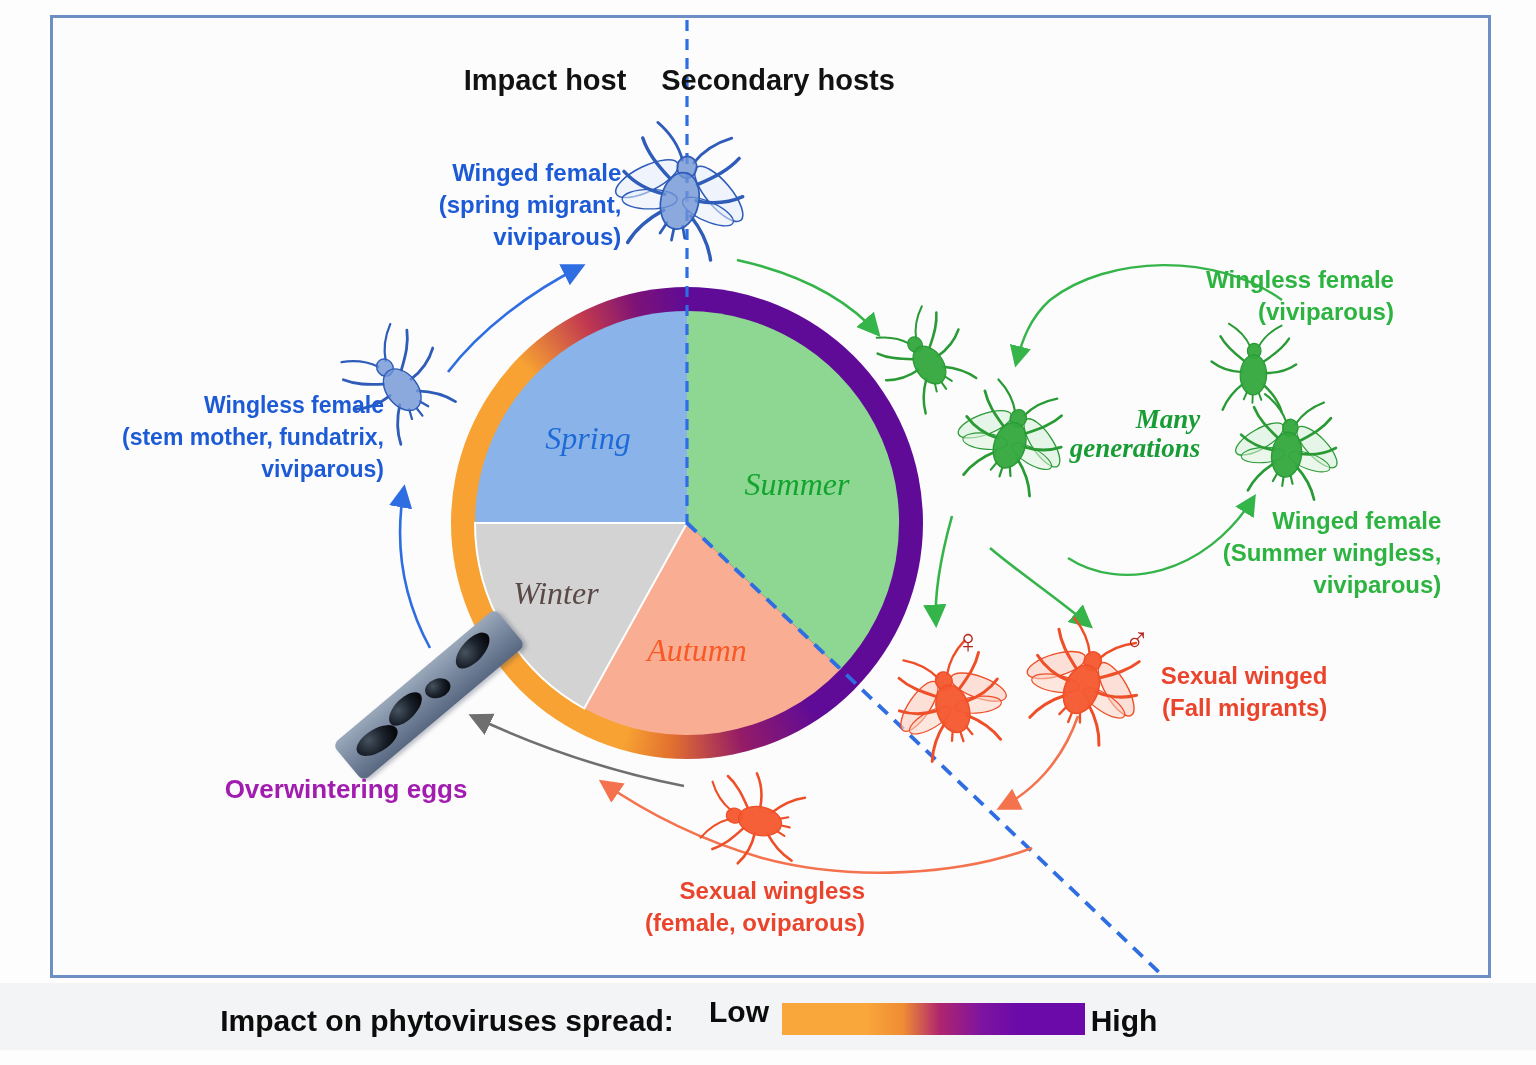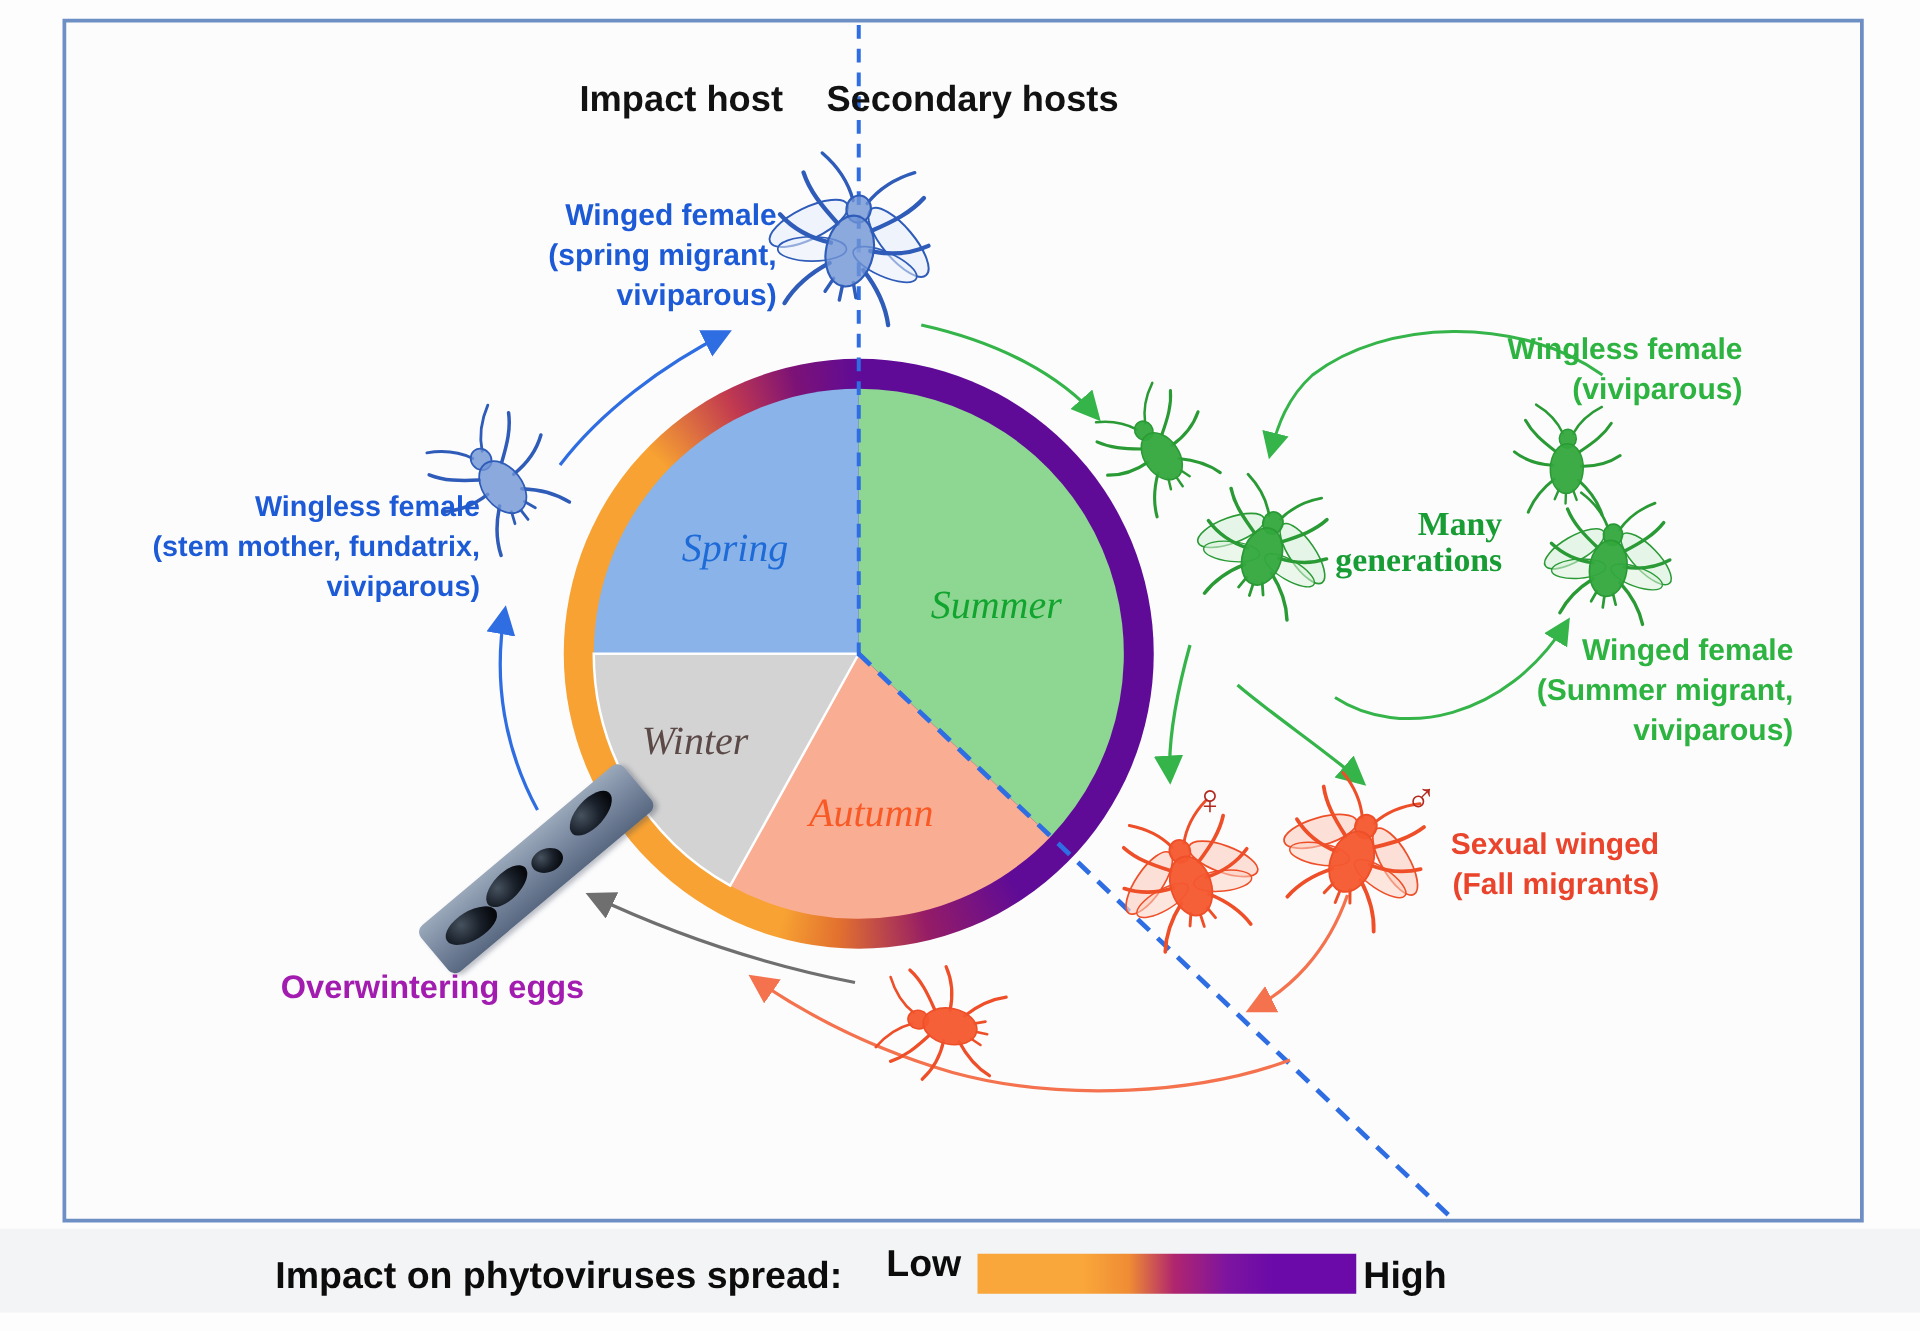--- a/index.html
+++ b/index.html
@@ -12,21 +12,21 @@
           #5f0b97 0deg, #5f0b97 146deg, #951c66 166deg, #e2702f 184deg,
           #f7a232 196deg, #f7a232 314deg, #c23a4f 333deg, #7c1277 347deg, #5f0b97 360deg);}
   .pie{position:absolute;left:472px;top:308px;width:430px;height:430px;}
   .overlay{position:absolute;left:0;top:0;width:1536px;height:1065px;pointer-events:none;}
   .season{position:absolute;transform:translate(-50%,-50%);font-family:"Liberation Serif",serif;
           font-size:32px;white-space:nowrap;font-style:italic;}
   .lbl{position:absolute;transform:translate(-50%,-50%);text-align:right;font-weight:700;
        font-size:24px;line-height:32px;white-space:nowrap;}
   .hdr{position:absolute;transform:translate(-50%,-50%);font-size:29px;font-weight:700;color:#121212;
        white-space:nowrap;}
-  .serifb{font-family:"Liberation Serif",serif;font-size:27px;line-height:29px;font-weight:700;}
+  .serifb{font-family:"Liberation Serif",serif;font-size:27px;line-height:29px;font-weight:700;font-style:italic;}
   .gender{position:absolute;transform:translate(-50%,-50%);font-size:34px;font-weight:700;}
   .aphid{position:absolute;}
   .twig-bar{position:absolute;left:323px;top:671px;width:212px;height:48px;transform:rotate(-40deg);
             background:linear-gradient(180deg,#9aa8ba 0%,#7b8aa1 45%,#586880 100%);
             border-radius:7px;box-shadow:2px 3px 4px rgba(60,70,90,.35);}
   .egg{position:absolute;border-radius:50%;
        background:radial-gradient(circle at 35% 30%, #46525f 0%, #1a212b 45%, #07090d 80%);}
   .legend-title{position:absolute;transform:translate(-50%,-50%);font-size:30px;font-weight:700;color:#0c0c0c;white-space:nowrap;}
   .legend-bar{position:absolute;left:782px;top:1003px;width:303px;height:32px;
        background:linear-gradient(90deg,#f9a63a 0%,#f9a63a 28%,#ef8c34 40%,#b0256e 52%,#7d14a0 66%,#6b0aa8 78%,#6b0aa8 100%);}
@@ -271,29 +271,33 @@
     <div>(viviparous)</div>
   </div>
 
   <div class="lbl serifb" style="left: 1135px; top: 434px; color: rgb(24, 156, 52);">
     <div>Many</div>
     <div>generations</div>
   </div>
 
   <div class="lbl" style="left: 1332px; top: 553px; color: rgb(45, 179, 64);">
     <div>Winged female</div>
-    <div>(Summer migrant,</div>
+    <div>(Summer wingless,</div>
     <div>viviparous)</div>
   </div>
 
   <div class="lbl" style="left: 1244px; top: 692px; color: rgb(234, 69, 44);">
     <div>Sexual winged</div>
     <div>(Fall migrants)</div>
   </div>
 
+  <div class="lbl" style="left: 755px; top: 907px; color: rgb(234, 69, 44);">
+    <div>Sexual wingless</div>
+    <div>(female, oviparous)</div>
+  </div>
 
   <div class="lbl" style="left: 346px; top: 789px; font-size: 26px; font-weight: 600; color: #a21caf;">
     <div>Overwintering eggs</div>
   </div>
 
   <div class="gender" style="left: 968px; top: 641px; color: rgb(179, 39, 29);">♀</div>
   <div class="gender" style="left: 1137px; top: 638px; color: rgb(179, 39, 29);">♂</div>
 
   <div class="legend-title" style="left:447px;top:1021px">Impact on phytoviruses spread:</div>
   <div class="legend-title" style="left:739px;top:1012px">Low</div>

